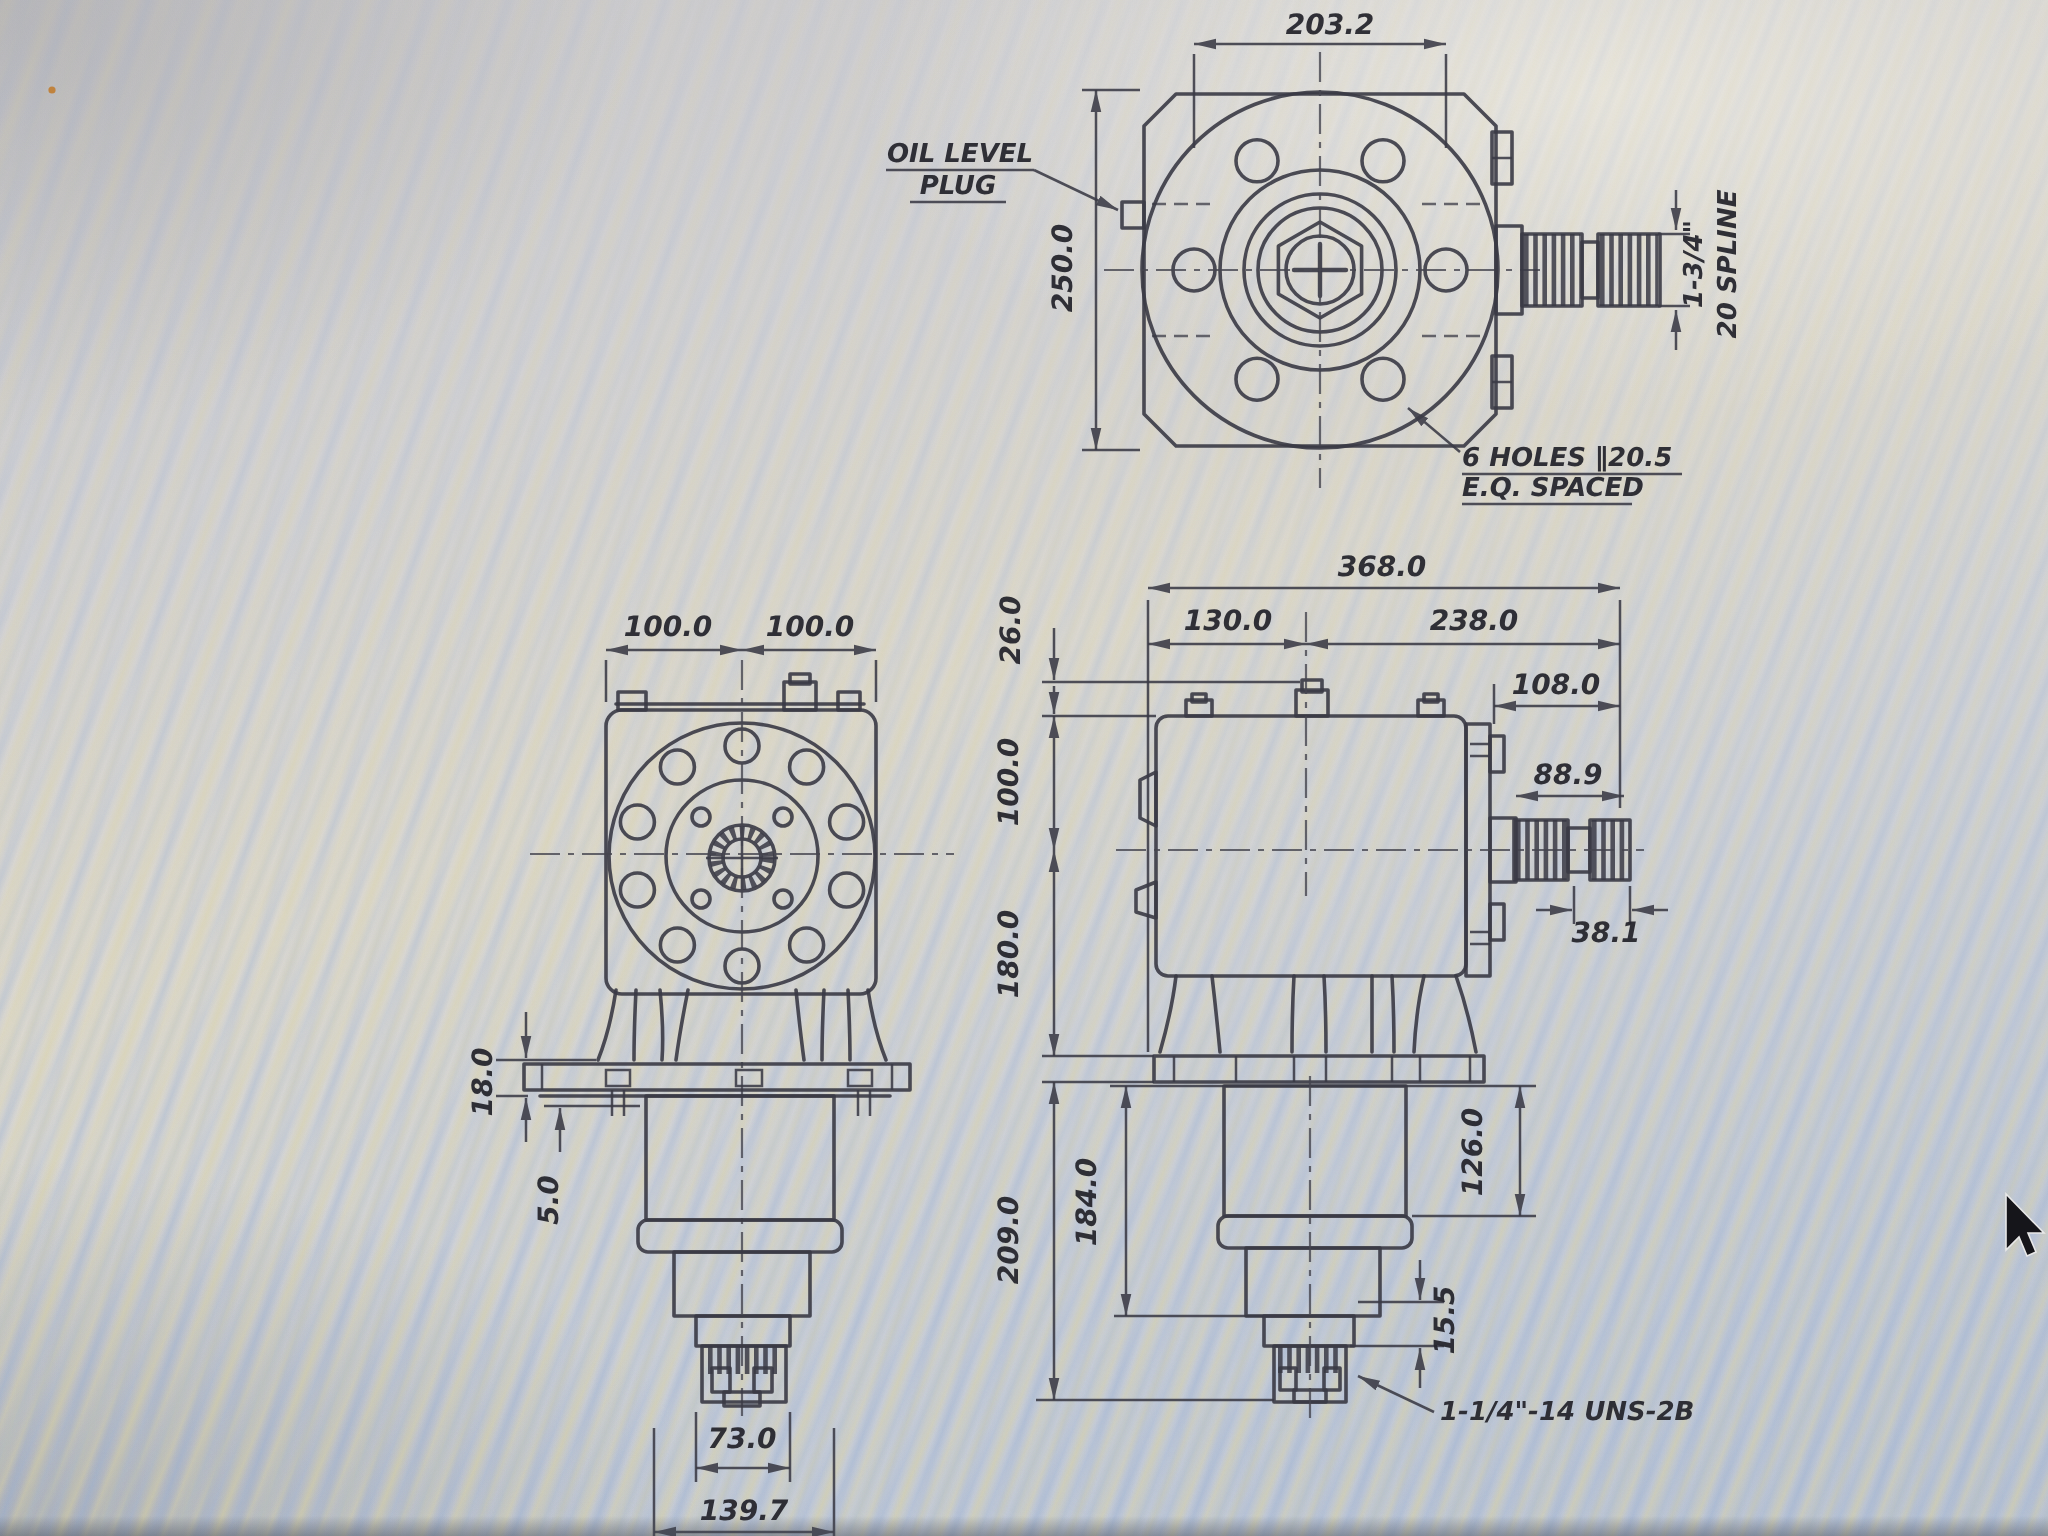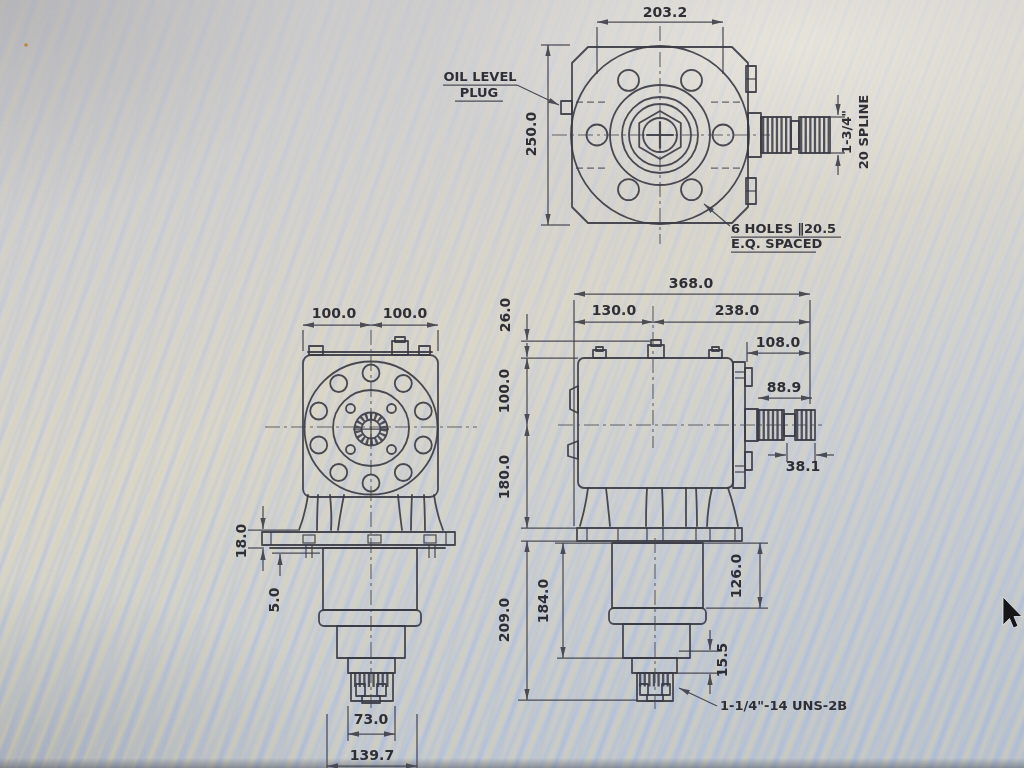--- a/index.html
+++ b/index.html
@@ -2,21 +2,21 @@
 <html><head>
 <meta charset="utf-8">
 <style>
   html,body{margin:0;padding:0;width:1024px;height:768px;overflow:hidden;
     font-family:"DejaVu Sans", sans-serif;background:#cfced1;}
   .screen{position:absolute;inset:0;width:1024px;height:768px;
     background:
       radial-gradient(ellipse 60% 35% at 78% 6%, rgba(236,233,224,.85) 0%, rgba(236,233,224,0) 60%),
       radial-gradient(ellipse 45% 40% at 0% 0%, rgba(118,118,124,.22) 0%, rgba(118,118,124,0) 70%),
       radial-gradient(ellipse 50% 35% at 0% 100%, rgba(100,106,118,.30) 0%, rgba(100,106,118,0) 70%),
-      linear-gradient(160deg,#c9c8cb 0%,#d3d2d3 25%,#dbd8d0 45%,#d0d2d6 62%,#c3cad6 82%,#bac3d2 100%);}
+      linear-gradient(160deg,#c9c8cb 0%,#d3d2d3 25%,#dbd8d0 45%,#d0d2d6 62%,#c3cad6 82%,#bac3d2 100%); font-style: italic;}
   .moire1{position:absolute;inset:0;
     background:repeating-linear-gradient(112deg,
       rgba(222,212,160,0) 0px, rgba(222,212,160,.42) 3px, rgba(222,212,160,0) 6px,
       rgba(155,178,215,.34) 9px, rgba(155,178,215,0) 12px);
     -webkit-mask-image:linear-gradient(175deg, rgba(0,0,0,.15) 0%, rgba(0,0,0,.45) 45%, rgba(0,0,0,.9) 100%);
     mask-image:linear-gradient(175deg, rgba(0,0,0,.15) 0%, rgba(0,0,0,.45) 45%, rgba(0,0,0,.9) 100%);}
   .moire2{position:absolute;inset:0;
     background:repeating-linear-gradient(107deg,
       rgba(214,206,150,0) 0px, rgba(214,206,150,.30) 5px, rgba(214,206,150,0) 10px,
       rgba(140,165,205,.26) 14px, rgba(140,165,205,0) 19px);

